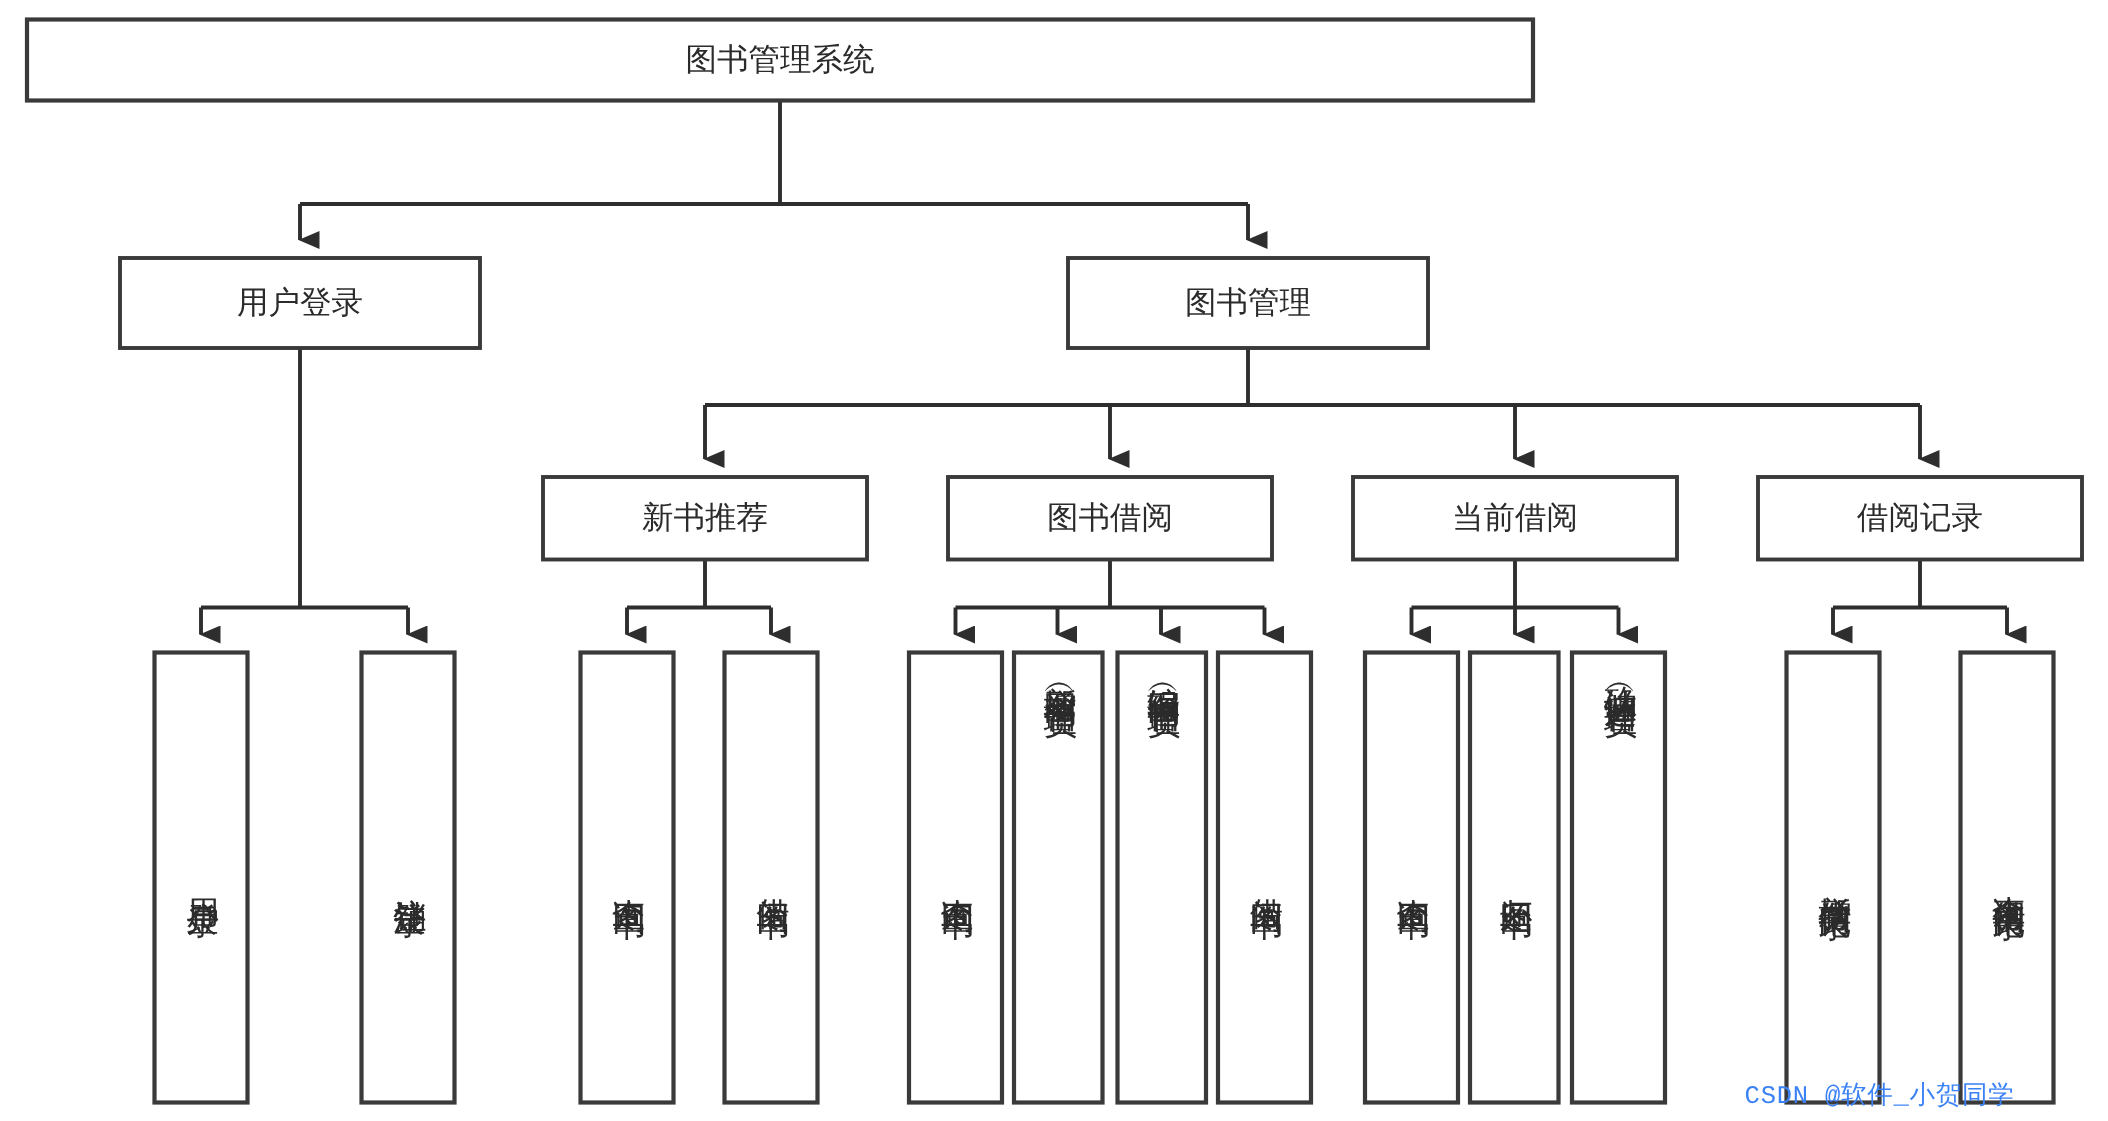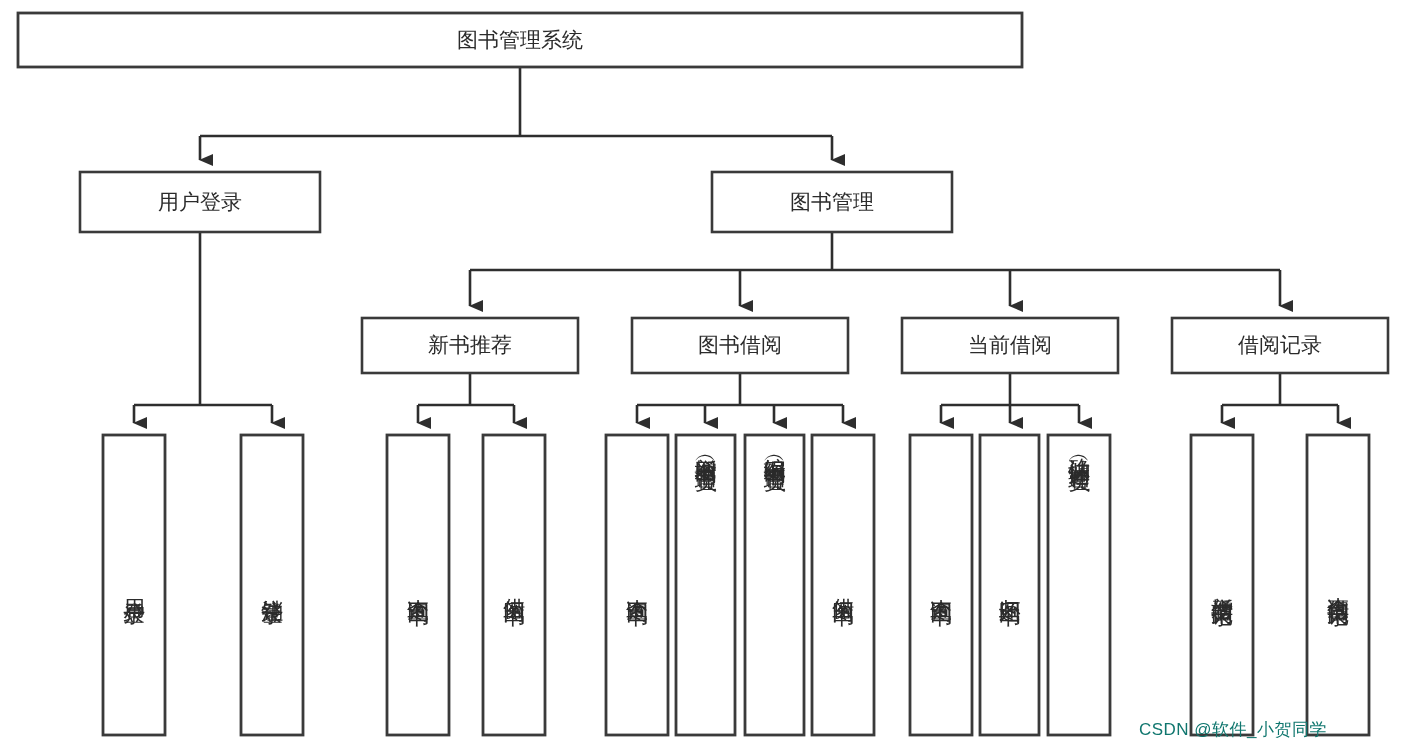--- a/index.html
+++ b/index.html
@@ -72,25 +72,25 @@
     font-family: "DejaVu Sans", "Liberation Sans", sans-serif;
     font-size: 22px;
     line-height: 1.12;
     letter-spacing: 2px;
     color: #2b2b2b;
     white-space: nowrap;
     text-align: center;
   }
   .watermark {
     position: absolute;
-    right: 20px;
+    right: 4px;
     bottom: 6px;
-    font-family: Liberation Sans, sans-serif;
+    font-family: Liberation Mono, monospace;
     font-size: 17px;
-    color: #0f766e;
+    color: #3b82f6;
     letter-spacing: 0.5px;
     white-space: nowrap;
   }
 </style>
 </head>
 <body>
 
 <div id="diagram-root">
 
   <svg id="tree-svg" viewBox="0 0 1405 747" xmlns="http://www.w3.org/2000/svg">

